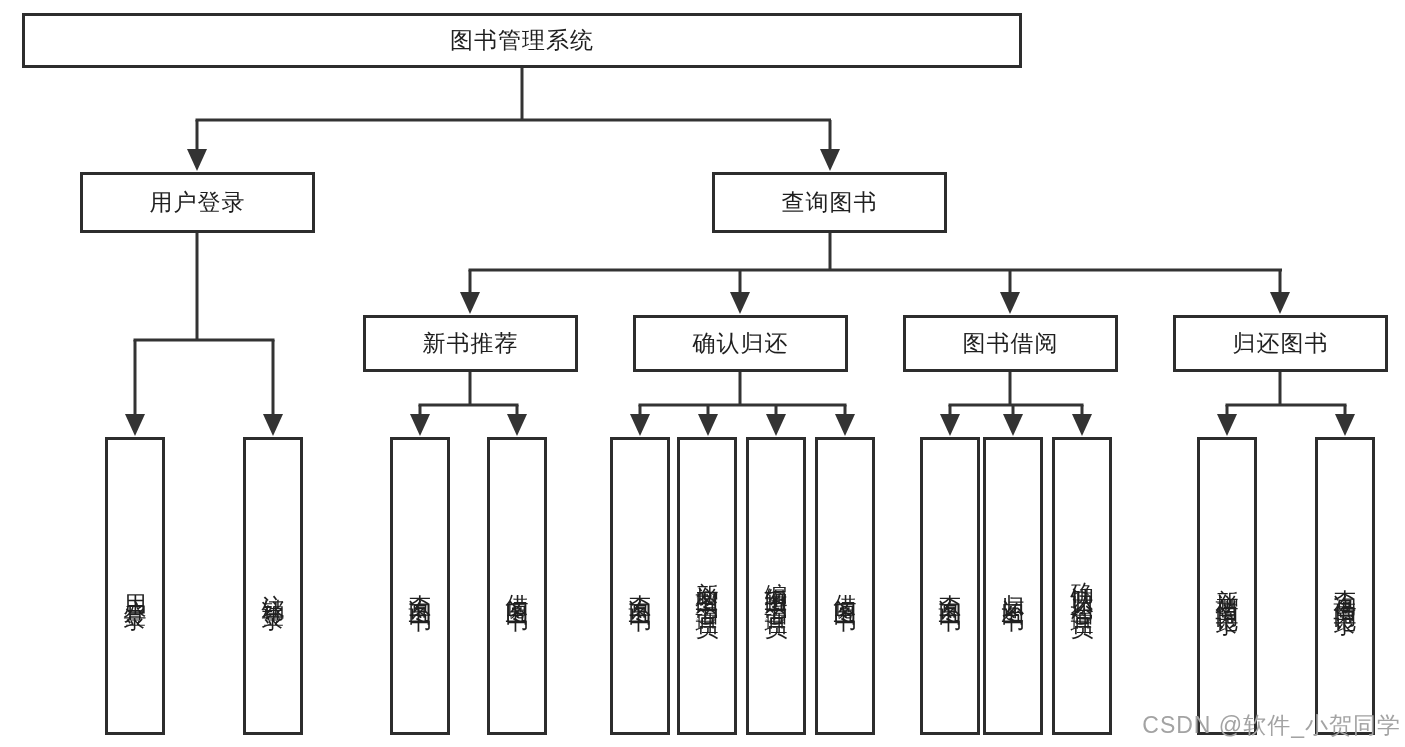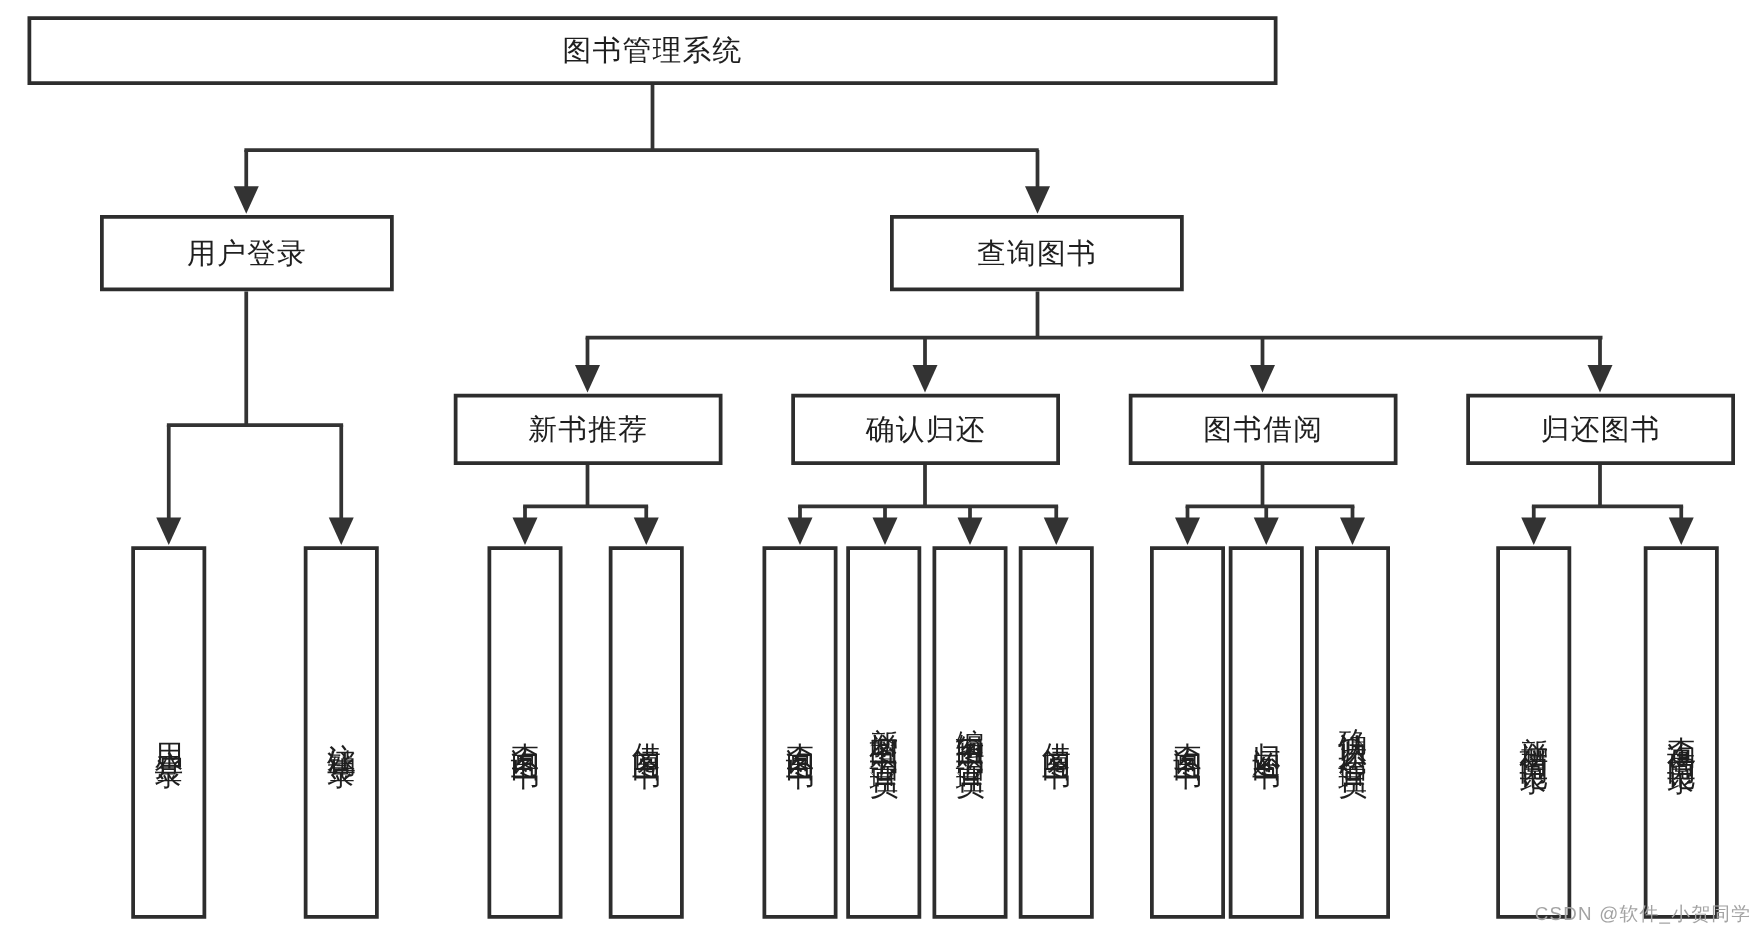--- a/index.html
+++ b/index.html
@@ -42,21 +42,21 @@
     text-orientation: mixed;
     letter-spacing: 5px;
     line-height: 1;
     white-space: nowrap;
   }
   #watermark {
     position: absolute;
     right: 4px;
     bottom: 6px;
     color: #a3a3a3;
-    font-size: 15px;
+    font-size: 23px;
     letter-spacing: 1px;
     z-index: 5;
     white-space: nowrap;
   }
 </style>
 </head>
 <body>
 
 <div id="canvas">
 

